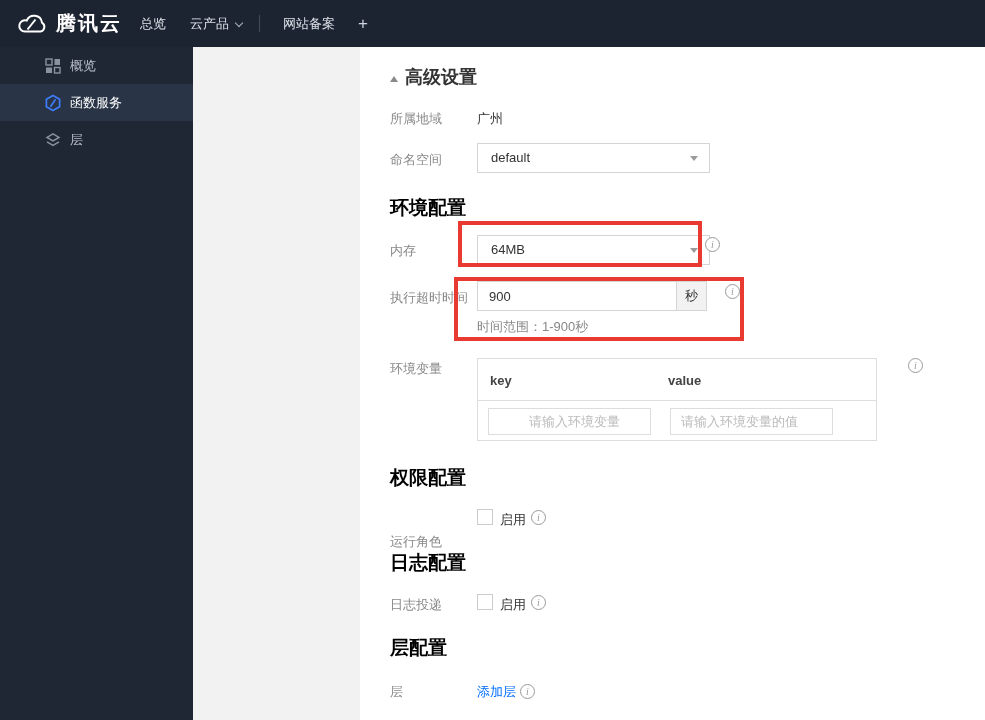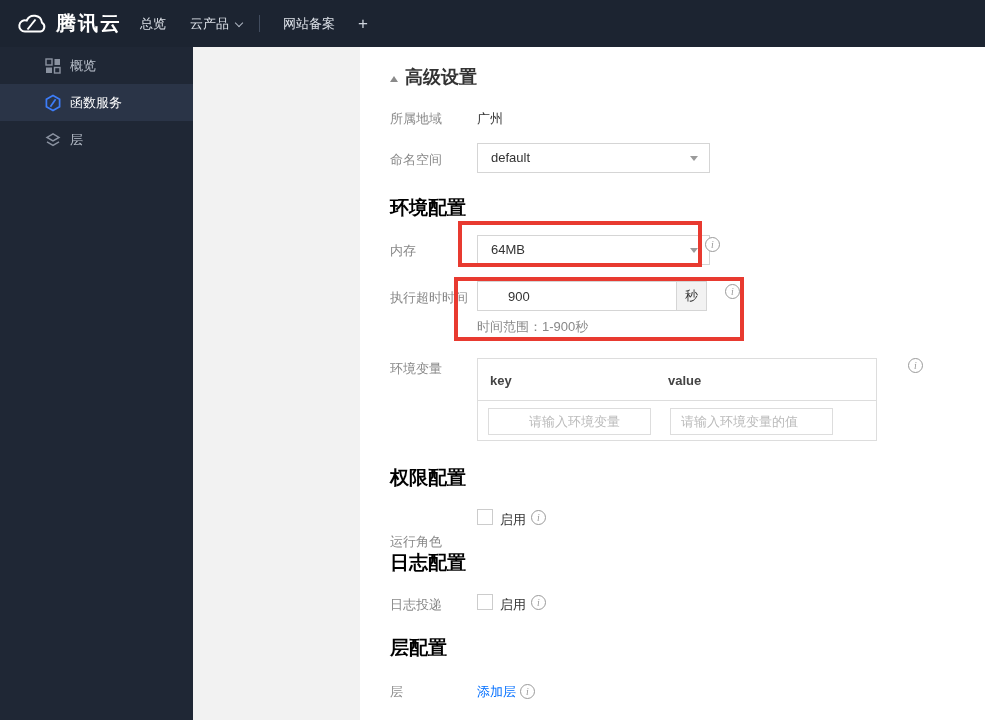--- a/index.html
+++ b/index.html
@@ -29,21 +29,21 @@
   .lbl { position:absolute; left:30px; color:#888; font-size:13px; white-space:nowrap; }
   .val { position:absolute; color:#333; font-size:13px; }
   .sec-h { position:absolute; left:30px; color:#000; font-size:19px; font-weight:bold; white-space:nowrap; }
 
   .tri-up { display:inline-block; width:0; height:0; border-left:4px solid transparent; border-right:4px solid transparent; border-bottom:6px solid #8a8a8a; margin-right:7px; vertical-align:1px; }
   .adv-toggle { position:absolute; left:30px; top:18px; font-size:18px; color:#333; font-weight:600; cursor:pointer; }
 
   .dropdown { position:absolute; width:233px; height:30px; border:1px solid #d5d5d5; background:#fff; line-height:28px; padding-left:13px; color:#333; cursor:pointer; }
   .caret { position:absolute; right:11px; top:12px; width:0; height:0; border-left:4px solid transparent; border-right:4px solid transparent; border-top:5px solid #9b9b9b; }
 
-  .txt-input { position:absolute; height:30px; border:1px solid #d5d5d5; background:#fff; padding-left:30px; color:#333; font-size:13px; font-family:inherit; outline:none; }
+  .txt-input { position:absolute; height:30px; border:1px solid #d5d5d5; background:#fff; padding-left:11px; color:#333; font-size:13px; font-family:inherit; outline:none; }
   .suffix { position:absolute; width:30px; height:30px; background:#f2f2f2; border:1px solid #d5d5d5; border-left:none; text-align:center; line-height:28px; color:#333; }
 
   .hint { position:absolute; color:#888; font-size:13px; }
 
   .info { position:absolute; width:15px; height:15px; border:1px solid #9a9a9a; border-radius:50%; color:#9a9a9a; font-size:10px; line-height:13px; text-align:center; font-style:italic; font-family:"Liberation Serif","DejaVu Serif",serif; cursor:pointer; background:#fff; }
   .info::before { content:"i"; }
 
   .env-table { position:absolute; left:117px; top:311px; width:400px; height:83px; border:1px solid #ddd; background:#fff;padding-left:28px; }
   .env-th { position:absolute; top:14px; font-weight:bold; color:#444; font-size:13px; }
   .env-sep { position:absolute; left:0; top:41px; width:398px; height:1px; background:#ddd; }

